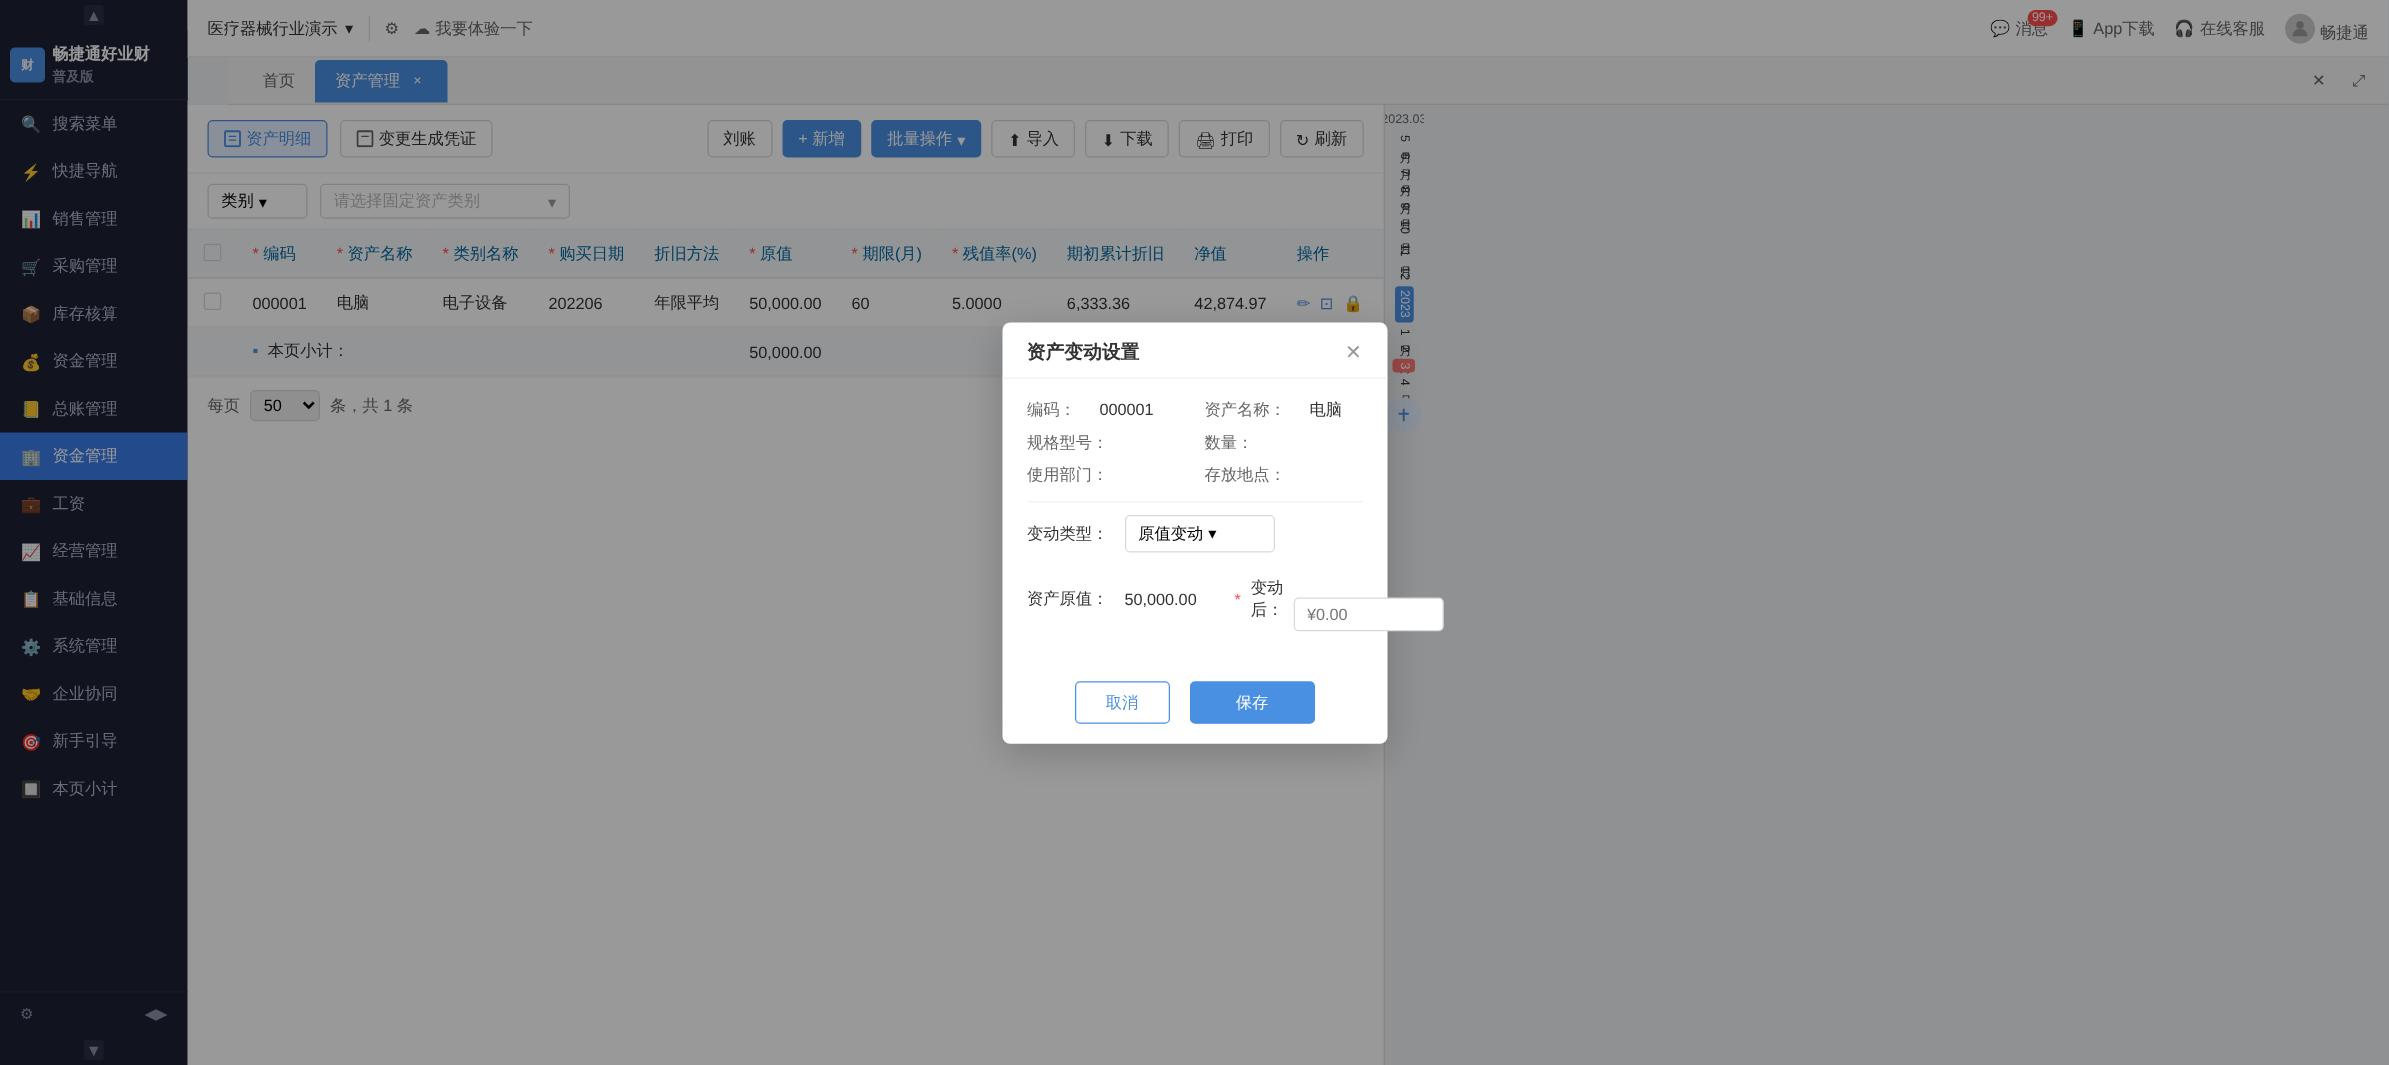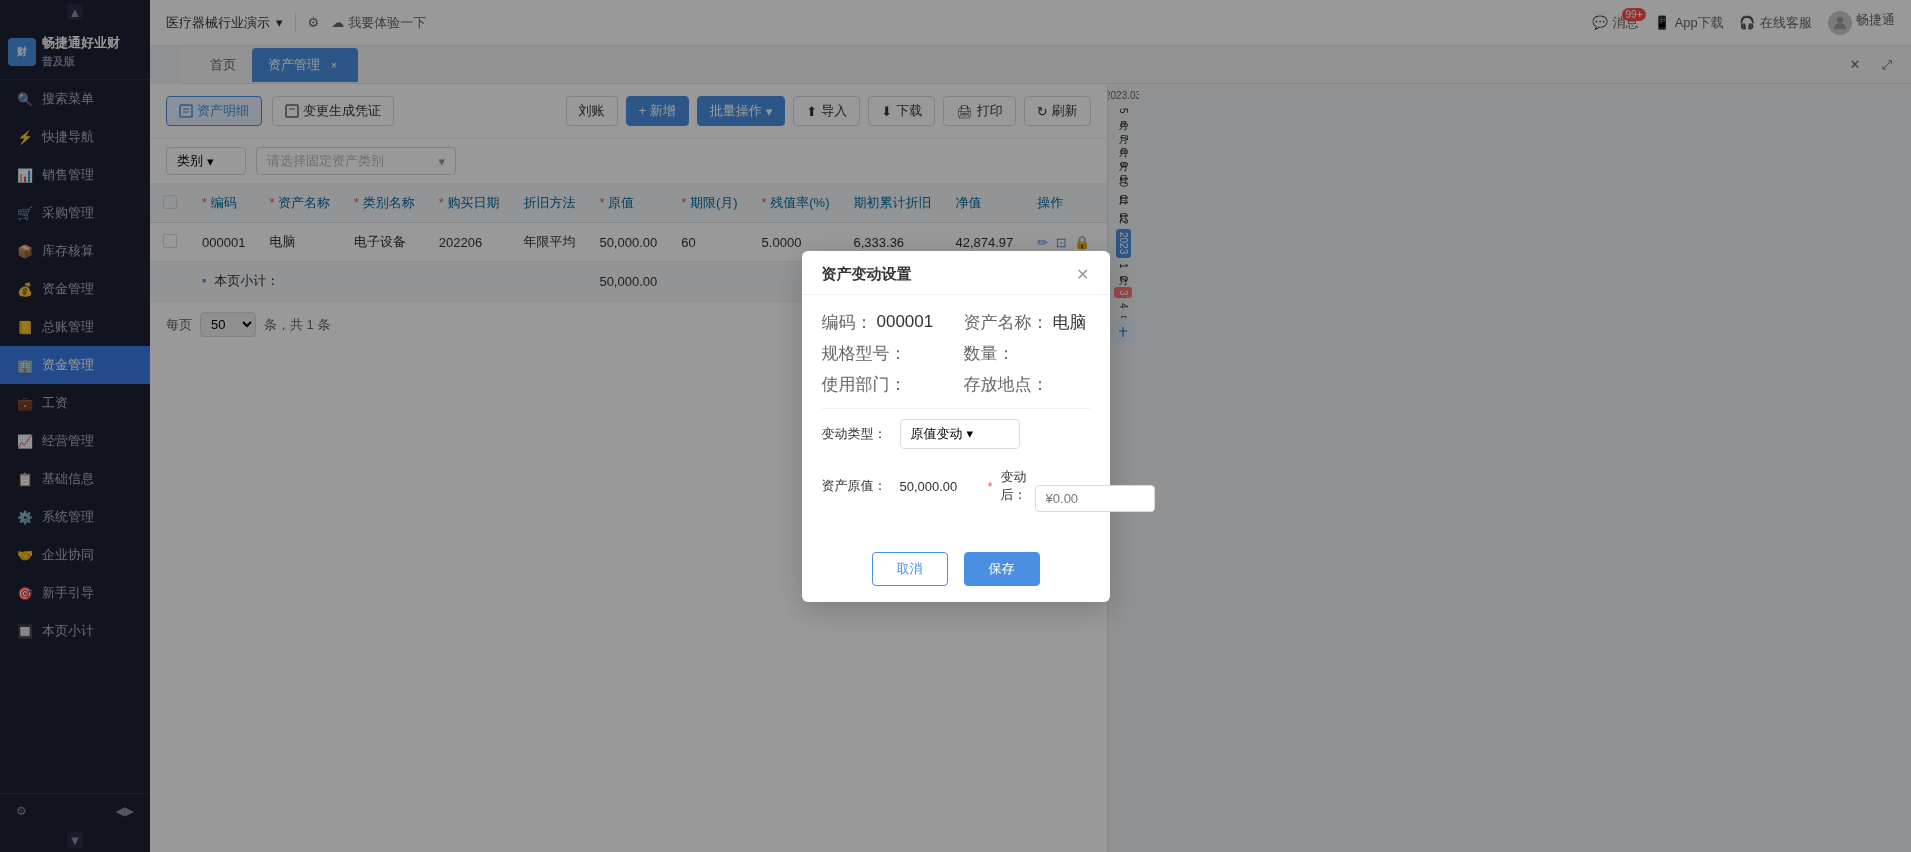--- a/index.html
+++ b/index.html
@@ -28,42 +28,42 @@
 
     
     .topbar { height: 46px; background: #fff; display: flex; align-items: center; padding: 0 16px; border-bottom: 1px solid #e8e8e8; gap: 12px; }
     .topbar-company { display: flex; align-items: center; gap: 6px; color: #333; font-size: 13px; cursor: pointer; }
     .topbar-divider { width: 1px; height: 20px; background: #e0e0e0; }
     .topbar-settings { color: #666; cursor: pointer; }
     .topbar-trial { display: flex; align-items: center; gap: 4px; color: #666; font-size: 13px; cursor: pointer; }
     .topbar-right { margin-left: auto; display: flex; align-items: center; gap: 16px; }
     .topbar-badge { position: relative; display: flex; align-items: center; gap: 4px; color: #666; cursor: pointer; font-size: 13px; }
     .badge-dot { background: #ff4d4f; color: white; font-size: 10px; padding: 1px 4px; border-radius: 8px; position: absolute; top: -6px; right: -8px; }
-    .topbar-user { display: flex; align-items: flex-start; gap: 4px; color: #666; cursor: pointer; }
+    .topbar-user { display: flex; align-items: flex-end; gap: 4px; color: #666; cursor: pointer; }
     .user-avatar { width: 24px; height: 24px; border-radius: 50%; background: #ccc; display: flex; align-items: center; justify-content: center; }
 
     
     .tabs { display: flex; align-items: center; background: #f5f5f5; border-bottom: 1px solid #e0e0e0; padding: 0 12px; height: 38px; margin-left: 32px; }
     .tab { padding: 8px 16px; cursor: pointer; color: #666; font-size: 13px; border-radius: 4px 4px 0 0; display: flex; align-items: center; gap: 6px; }
     .tab.active { background: #4a90e2; color: #fff; }
     .tab-close { width: 16px; height: 16px; display: flex; align-items: center; justify-content: center; border-radius: 50%; font-size: 11px; }
     .tab-actions { margin-left: auto; display: flex; gap: 8px; }
     .tab-action-btn { width: 24px; height: 24px; display: flex; align-items: center; justify-content: center; color: #666; cursor: pointer; border-radius: 3px; }
 
     
     .content { flex: 1; display: flex; overflow: hidden; }
 
     
     .page-content { height: 100%; overflow: auto; background: #fff; }
     .page-toolbar { display: flex; align-items: center; padding: 12px 16px; gap: 10px; border-bottom: 1px solid #f0f0f0; }
     .page-tab-btn { display: flex; align-items: center; gap: 4px; padding: 5px 12px; border: 1px solid #d9d9d9; border-radius: 4px; cursor: pointer; font-size: 13px; color: #333; background: #fff; }
     .page-tab-btn.active { background: #e6f0ff; border-color: #4a90e2; color: #4a90e2; }
     .page-tab-btn svg { width: 14px; height: 14px; }
     .toolbar-right { margin-left: auto; display: flex; align-items: center; gap: 8px; }
-    .btn { padding: 5px 12px; border-radius: 4px; cursor: pointer; font-size: 13px; border: 1px solid #d9d9d9; background: #fff; color: #333; display: flex; align-items: center; gap: 4px; }
+    .btn { padding: 5px 12px; border-radius: 4px; cursor: pointer; font-size: 13px; border: 1px solid #d9d9d9; background: #fff; color: #333; display: flex; align-items: flex-end; gap: 4px; }
     .btn-primary { background: #4a90e2; color: #fff; border-color: #4a90e2; }
     .btn-dropdown { background: #4a90e2; color: #fff; border-color: #4a90e2; }
     .filter-bar { display: flex; align-items: center; padding: 8px 16px; gap: 10px; border-bottom: 1px solid #f0f0f0; }
     .filter-select { display: flex; align-items: center; gap: 4px; border: 1px solid #d9d9d9; border-radius: 4px; padding: 4px 10px; font-size: 13px; cursor: pointer; background: #fff; min-width: 80px; }
     .filter-select-wide { min-width: 200px; justify-content: space-between; color: #999; }
 
     
     .table-wrapper { overflow: auto; }
     table { width: 100%; border-collapse: collapse; font-size: 13px; }
     thead tr { background: #f5f7fa; }
@@ -88,32 +88,32 @@
     .pagination select { border: 1px solid #d9d9d9; border-radius: 4px; padding: 3px 6px; font-size: 13px; }
 
     
     .modal-overlay { position: fixed; top: 0; left: 0; right: 0; bottom: 0; background: rgba(0,0,0,0.4); display: flex; align-items: center; justify-content: center; z-index: 1000; }
     .modal { background: #fff; border-radius: 6px; width: 308px; box-shadow: 0 8px 32px rgba(0,0,0,0.2); }
     .modal-header { display: flex; align-items: center; justify-content: space-between; padding: 14px 20px 10px; border-bottom: 1px solid #f0f0f0; }
     .modal-title { font-size: 15px; font-weight: bold; color: #333; }
     .modal-close { cursor: pointer; color: #999; font-size: 16px; }
     .modal-body { padding: 16px 20px; }
     .modal-info-grid { display: grid; grid-template-columns: 1fr 1fr; gap: 8px 16px; margin-bottom: 12px; }
-    .modal-info-item { display: flex; align-items: center; gap: 4px; font-size: 17px; color: #333; }
+    .modal-info-item { display: flex; align-items: center; gap: 19px; font-size: 13px; color: #333; }
     .modal-info-label { color: #666; white-space: nowrap; }
     .modal-divider { border: none; border-top: 1px solid #f0f0f0; margin: 10px 0; }
     .modal-field { display: flex; align-items: center; gap: 8px; margin-bottom: 12px; }
     .modal-field-label { color: #333; font-size: 13px; white-space: nowrap; min-width: 70px; }
     .modal-select { display: flex; align-items: center; gap: 4px; border: 1px solid #d9d9d9; border-radius: 4px; padding: 5px 10px; font-size: 13px; cursor: pointer; background: #fff; min-width: 120px; }
     .modal-input { border: 1px solid #d9d9d9; border-radius: 4px; padding: 5px 10px; font-size: 13px; width: 120px; color: #999; }
     .modal-input.after { flex: 1; margin-top: 24px; }
     .required-star { color: #ff4d4f; }
     .modal-footer { display: flex; align-items: center; justify-content: center; gap: 16px; padding: 12px 20px 16px; }
     .btn-cancel { padding: 7px 24px; border: 1px solid #4a90e2; border-radius: 4px; background: #fff; color: #4a90e2; cursor: pointer; font-size: 13px; }
-    .btn-save { padding: 7px 24px; border: 1px solid #4a90e2; border-radius: 4px; background: #4a90e2; color: #fff; cursor: pointer; font-size: 13px; }
+    .btn-save { padding: 7px 36px; border: 1px solid #4a90e2; border-radius: 4px; background: #4a90e2; color: #fff; cursor: pointer; font-size: 13px; }
   </style>
 </head>
 <body>
 
 <div class="sidebar">
   <div class="sidebar-scrollbar-top">
     <div class="scrollbar-btn">▲</div>
   </div>
   <div class="sidebar-header">
     <div class="sidebar-logo">

